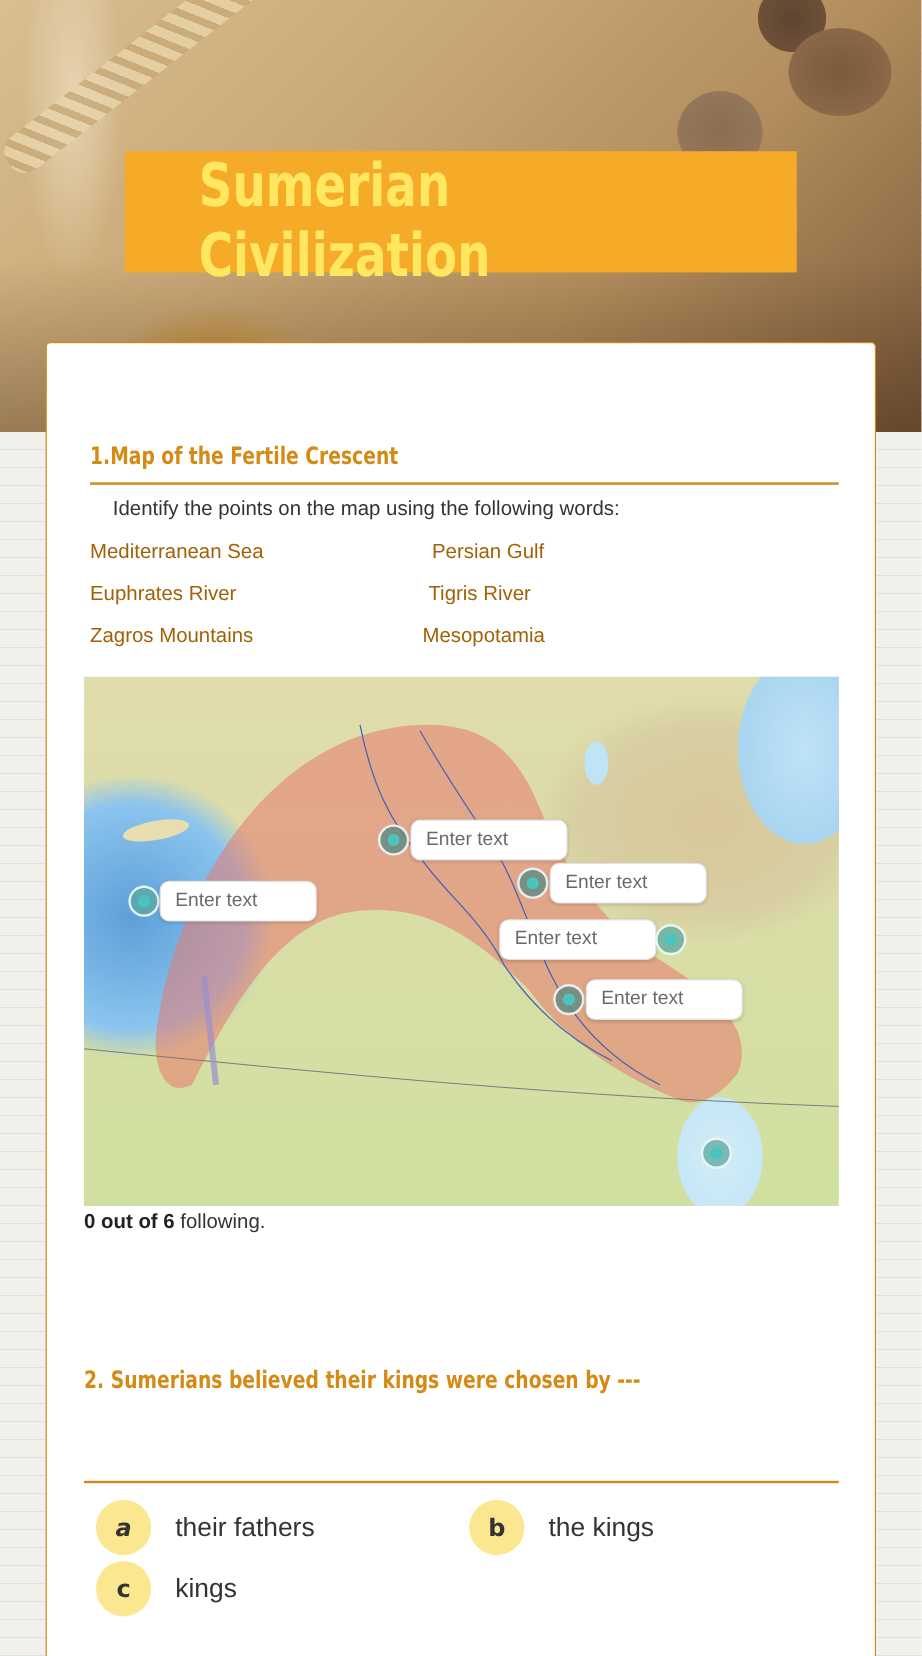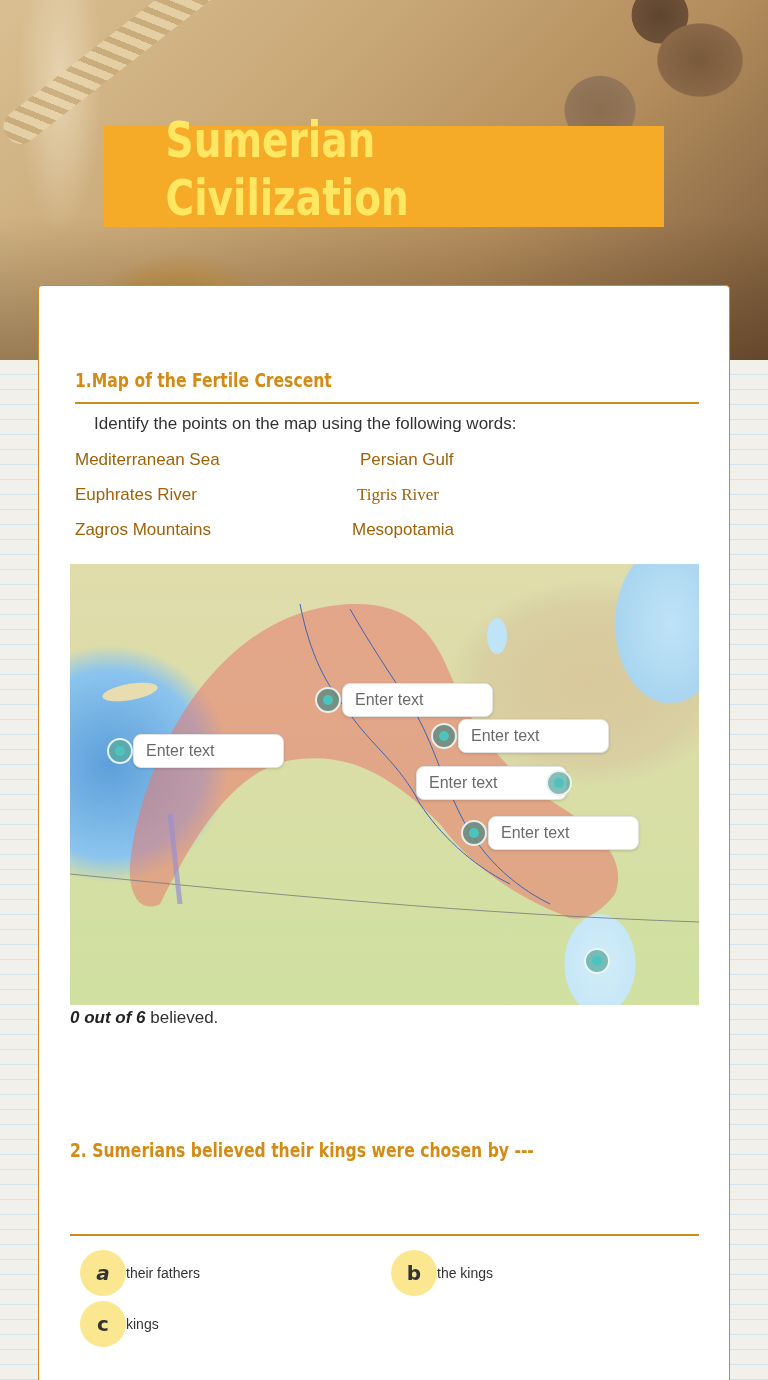--- a/index.html
+++ b/index.html
@@ -24,21 +24,21 @@
     content: ""; position: absolute; inset: 0;
     background: linear-gradient(180deg, rgba(0,0,0,0) 60%, rgba(60,35,15,0.35) 100%);
   }
   .rope {
     position: absolute; left: -20px; top: 40px; width: 260px; height: 34px;
     background: repeating-linear-gradient(60deg, #e7d3aa 0 8px, #c9ab7a 8px 14px);
     transform: rotate(-38deg); border-radius: 16px; opacity: 0.85;
   }
   .title-banner {
     position: absolute; left: 104px; top: 126px; width: 560px; height: 101px;
-    background: #f5aa28; display: flex; align-items: flex-end; justify-content: center; z-index: 2;
+    background: #f5aa28; display: flex; align-items: flex-start; justify-content: center; z-index: 2;
   }
   .title-banner h1 {
     font-family: "DejaVu Sans", sans-serif; font-weight: bold; font-size: 50px;
     color: #ffe762; letter-spacing: 0px; transform: scaleX(0.78);
   }
   .card {
     position: absolute; left: 38px; top: 285px; width: 692px; height: 1120px;
     background: #ffffff; border: 1.5px solid #d08a1a; border-radius: 4px; z-index: 3;
   }
   .q-title {
@@ -61,36 +61,36 @@
   }
   .crescent { position: absolute; left: 0; top: 0; }
   .pin {
     position: absolute; width: 26px; height: 26px; border-radius: 50%;
     background: rgba(90, 170, 160, 0.75); border: 2px solid rgba(255,255,255,0.85);
     display: flex; align-items: center; justify-content: center; cursor: pointer;
   }
   .pin::after { content: ""; width: 10px; height: 10px; border-radius: 50%; background: #4cc4be; }
   .pin.dark { background: rgba(100, 140, 130, 0.85); }
   .text-input {
-    position: absolute; height: 34px; width: 151px; background: #fff; border-radius: 8px;
+    position: absolute; height: 34px; width: 131px; background: #fff; border-radius: 8px;
     border: 1px solid #e2e2e2; box-shadow: 0 1px 3px rgba(0,0,0,0.15);
     font-family: "Liberation Sans", sans-serif; font-size: 16px; color: #555; padding: 0 12px; outline: none;
   }
   .text-input::placeholder { color: #6a6a6a; }
   .status { position: absolute; left: 31px; top: 722px; font-size: 17px; color: #333; }
-  .status b { font-weight: bold; color: #222; font-style: italic; }
+  .status b { font-weight: bold; color: #222; }
   .q2-title { position: absolute; left: 31px; top: 852px; }
   .div2 { left: 31px; top: 948px; width: 629px; }
   .option { position: absolute; display: flex; align-items: center; cursor: pointer; }
   .badge {
     width: 46px; height: 46px; border-radius: 50%; background: #fae78f;
     display: flex; align-items: center; justify-content: center;
     font-family: "DejaVu Sans", sans-serif; font-weight: bold; font-size: 20px; color: #333;
   }
-  .option-label { font-size: 14px; color: #333; }
+  .option-label { margin-left: 20px; font-size: 22px; color: #333; }
 </style>
 </head>
 <body>
 
 <div class="hero">
   <div class="rope"></div>
 </div>
 
 <div class="title-banner">
   <h1>Sumerian Civilization</h1>
@@ -99,21 +99,21 @@
 <div class="card">
 
   <div class="q-title q1-title">1.Map of the Fertile Crescent</div>
   <div class="divider div1"></div>
 
   <div class="instr" style="top:128px;margin-left:19px;">Identify the points on the map using the following words:</div>
 
   <div class="word" style="left:36px; top:164px;">Mediterranean Sea</div>
   <div class="word" style="left:321px; top:164px;">Persian Gulf</div>
   <div class="word" style="left:36px; top:199px;">Euphrates River</div>
-  <div class="word" style="left:318px; top:199px;font-family:Liberation Serif, serif;">Tigris River</div>
+  <div class="word" style="left:318px; top:199px;">Tigris River</div>
   <div class="word" style="left:36px; top:234px;">Zagros Mountains</div>
   <div class="word" style="left:313px; top:234px;">Mesopotamia</div>
 
   <div class="map">
     <svg class="crescent" width="629" height="441" viewBox="0 0 629 441">
       <path d="M60 300 C 70 200, 140 60, 260 42 C 330 32, 360 60, 380 110 C 400 160, 430 200, 470 230 C 520 260, 560 290, 545 330 C 530 350, 510 360, 495 352 C 440 330, 400 300, 370 260 C 320 210, 280 190, 230 195 C 170 200, 130 260, 90 340 C 70 350, 58 330, 60 300 Z" fill="rgba(232,120,110,0.55)"></path>
       <path d="M230 40 C 240 90, 255 120, 280 150 C 300 180, 330 200, 350 240 C 370 270, 400 300, 440 320" stroke="#3e63b8" stroke-width="1" fill="none"></path>
       <path d="M280 45 C 300 80, 320 110, 340 140 C 360 170, 370 210, 390 250 C 410 290, 440 320, 480 340" stroke="#3e63b8" stroke-width="1" fill="none"></path>
       <path d="M0 310 C 200 330, 400 350, 629 358" stroke="#777" stroke-width="0.8" fill="none"></path>
       <path d="M100 250 L 110 340" stroke="#9a8ed0" stroke-width="5" fill="none" opacity="0.7"></path>
@@ -133,21 +133,21 @@
     <input class="text-input" style="left: 346px; top: 202px;" placeholder="Enter text">
     <div class="pin" style="left:476px; top:206px;"></div>
 
     <div class="pin dark" style="left:391px; top:256px;"></div>
     <input class="text-input" style="left: 418px; top: 252px;" placeholder="Enter text">
 
     <div class="pin" style="left:514px; top:384px;"></div>
   </div>
 
   <div class="status">
-    <b>0 out of 6</b><span> believed.</span>
+    <b>0 out of 6</b><span> following.</span>
   </div>
 
   <div class="q-title q2-title">2. Sumerians believed their kings were chosen by ---</div>
   <div class="divider div2"></div>
 
   <div class="option" style="left:41px; top:964px;">
     <div class="badge" style="font-style:italic;">a</div>
     <span class="option-label">their fathers</span>
   </div>
   <div class="option" style="left:352px; top:964px;">

